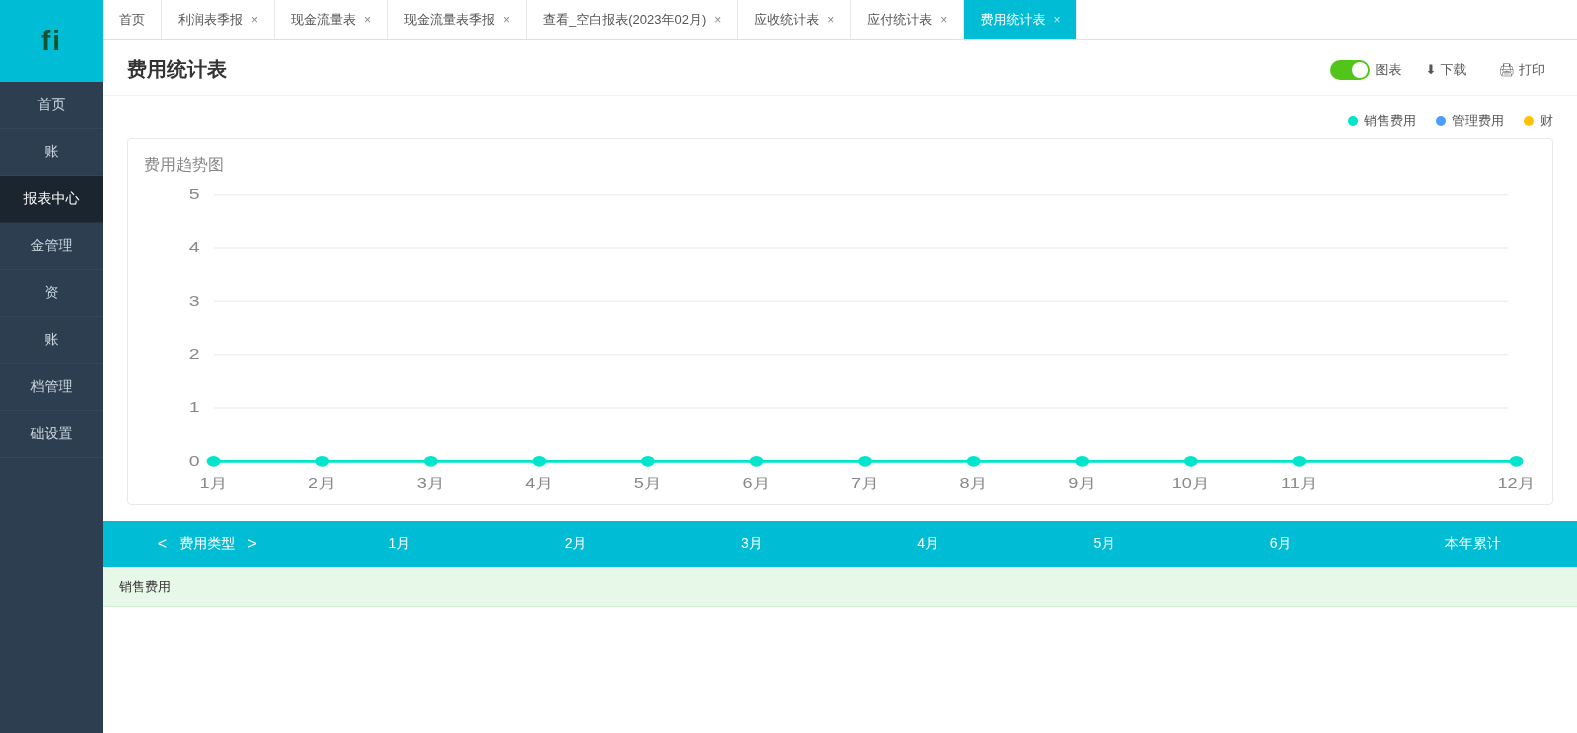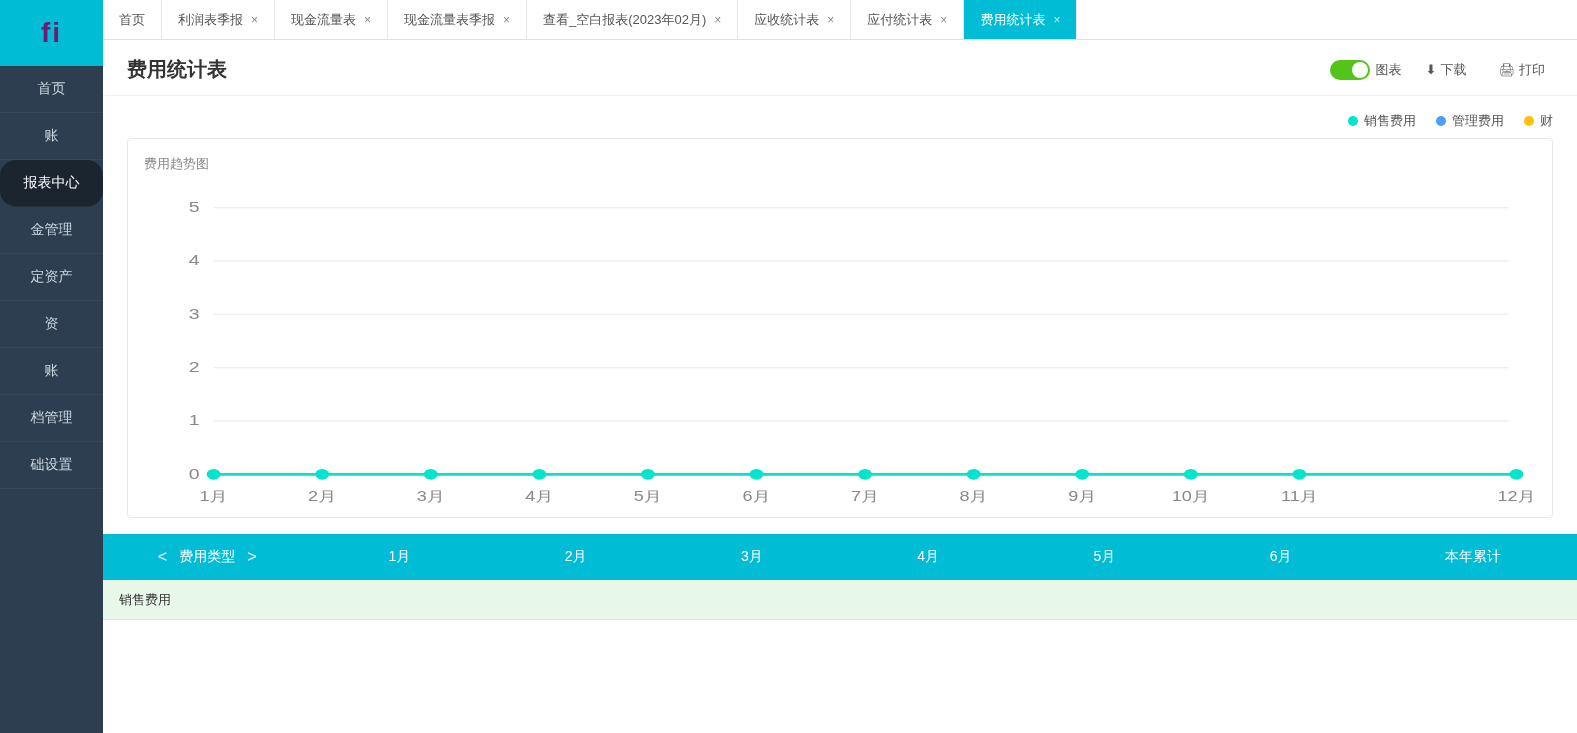--- a/index.html
+++ b/index.html
@@ -9,38 +9,38 @@
     .sidebar {
       width: 103px;
       background: #2c3e50;
       height: 733px;
       display: flex;
       flex-direction: column;
       flex-shrink: 0;
     }
     .sidebar-logo {
       background: #00bcd4;
-      height: 66px;
+      height: 82px;
       display: flex;
       align-items: center;
       justify-content: center;
       font-size: 28px;
       font-weight: bold;
-      color: #701a75;
+      color: #14532d;
       letter-spacing: 2px;
     }
     .sidebar-item {
       padding: 14px 8px;
       color: #ccd6e0;
       font-size: 14px;
       text-align: center;
       cursor: pointer;
       border-bottom: 1px solid rgba(255,255,255,0.05);
     }
-    .sidebar-item.active { background: #1a252f; color: #fff; border-radius: 16px; }
+    .sidebar-item.active { background: #1a252f; color: #fff; }
 
     
     .main {
       flex: 1;
       display: flex;
       flex-direction: column;
       background: #f0f2f5;
       overflow: hidden;
     }
 
@@ -165,23 +165,23 @@
       border-radius: 50%;
     }
     .chart-container {
       border: 1px solid #e8e8e8;
       border-radius: 4px;
       padding: 16px 16px 0 16px;
       background: #fff;
       position: relative;
     }
     .chart-label {
-      font-size: 13px;
+      font-size: 16px;
       color: #888;
-      margin-bottom: 24px;
+      margin-bottom: 8px;
     }
     svg.line-chart {
       width: 100%;
       height: 320px;
       display: block;
     }
 
     
     .table-section {
       margin: 0 0;
@@ -247,21 +247,20 @@
   </style>
 </head>
 <body>
 
 <div class="sidebar">
   <div class="sidebar-logo">fi</div>
   <div class="sidebar-item">首页</div>
   <div class="sidebar-item">账</div>
   <div class="sidebar-item active">报表中心</div>
   <div class="sidebar-item">金管理</div>
-  <div class="sidebar-item">定资产</div>
   <div class="sidebar-item">资</div>
   <div class="sidebar-item">账</div>
   <div class="sidebar-item">档管理</div>
   <div class="sidebar-item">础设置</div>
 </div>
 
 <div class="main">
 
   <div class="tab-bar">
     <div class="tab">首页</div>

